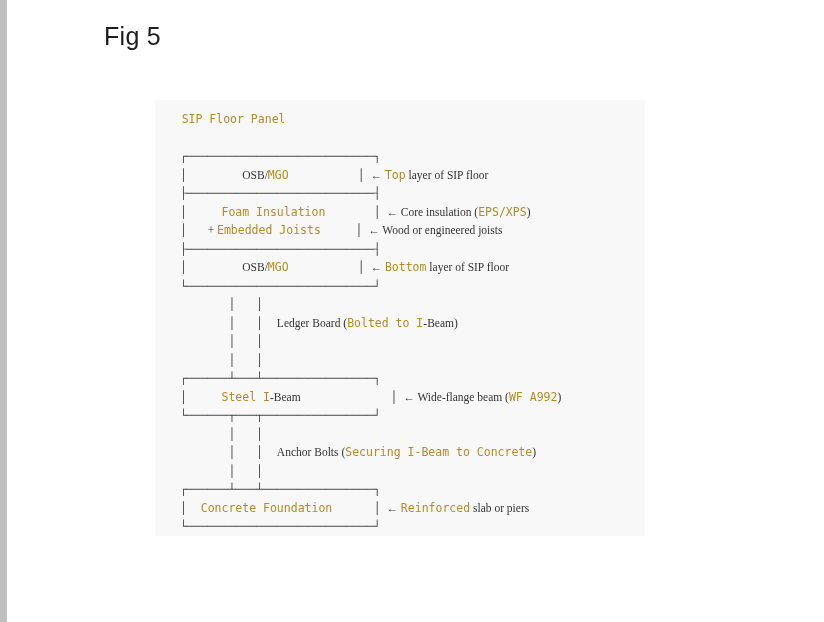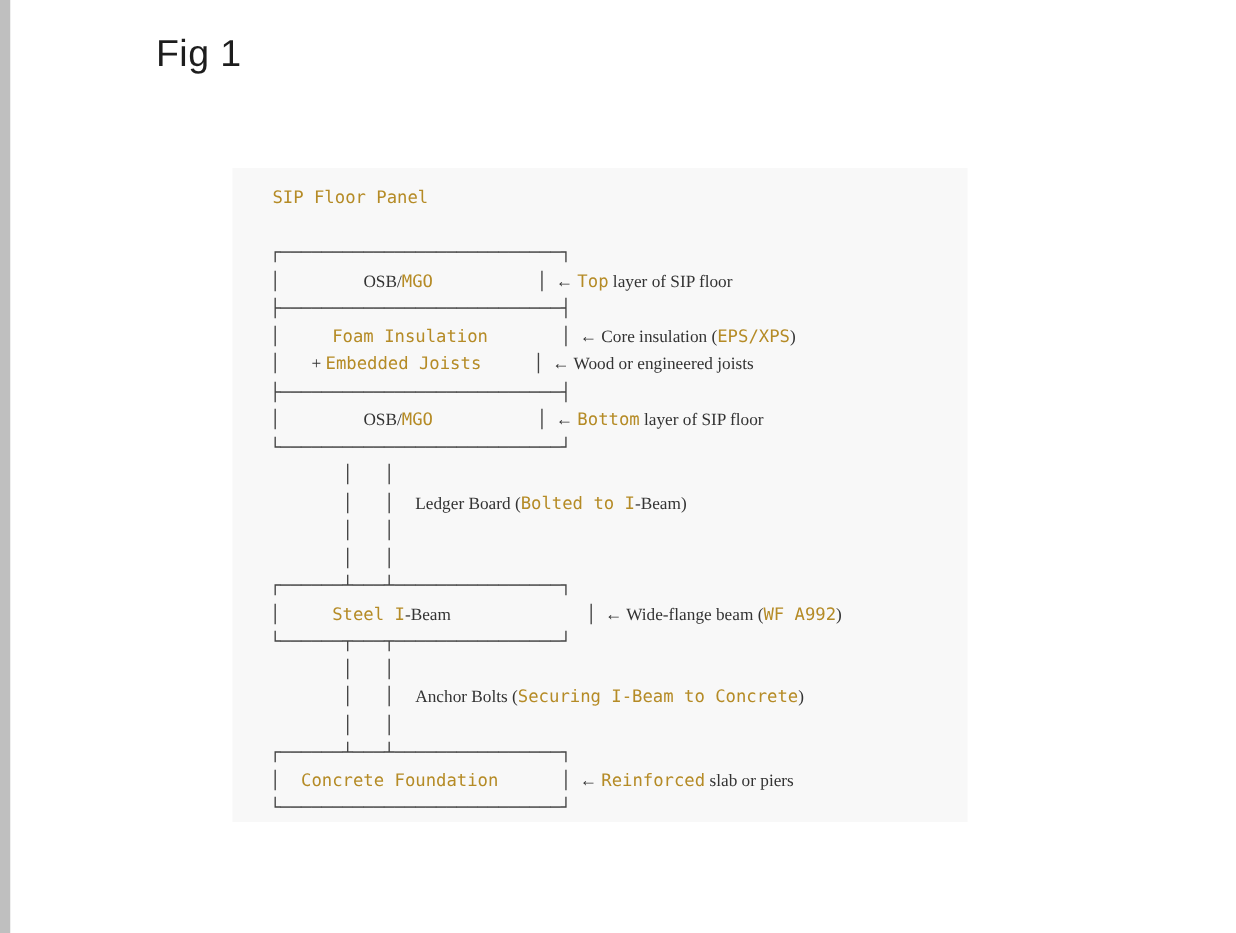--- a/index.html
+++ b/index.html
@@ -38,21 +38,21 @@
     font-family: "Liberation Sans", sans-serif;
     font-size: 25px;
     font-weight: 400;
     color: #1d1d1d;
     letter-spacing: 0.3px;
     white-space: pre;
   }
   .code-panel {
     position: absolute;
     left: 148px;
-    top: 112px;
+    top: 100px;
     width: 490px;
     height: 436px;
     background: #f8f8f8;
     padding: 0;
     box-sizing: border-box;
   }
   .code-block {
     position: absolute;
     left: 18px;
     top: 10px;
@@ -72,19 +72,19 @@
   .tk-gold   { color: #b58b26; }
   .tk-rule   { color: #444444; }
 </style>
 </head>
 <body>
 
 <div class="left-gutter"></div>
 
 <div class="page">
 
-  <div class="fig-title">Fig 1</div>
+  <div class="fig-title">Fig 5</div>
 
   <div class="code-panel">
     <div class="code-block" id="code-block"><div class="code-line"><span class="tk-plain">   </span><span class="tk-gold">SIP Floor Panel</span></div><div class="code-line"><span class="tk-plain"> </span></div><div class="code-line"><span class="tk-rule"> ┌───────────────────────────┐</span></div><div class="code-line"><span class="tk-rule"> │        </span><span class="tk-plain">OSB</span><span class="tk-plain">/</span><span class="tk-gold">MGO</span><span class="tk-rule">          │</span><span class="tk-plain">  ← </span><span class="tk-gold">Top</span><span class="tk-plain"> layer of SIP floor</span></div><div class="code-line"><span class="tk-rule"> ├───────────────────────────┤</span></div><div class="code-line"><span class="tk-rule"> │     </span><span class="tk-gold">Foam Insulation</span><span class="tk-rule">       │</span><span class="tk-plain">  ← Core insulation (</span><span class="tk-gold">EPS</span><span class="tk-gold">/</span><span class="tk-gold">XPS</span><span class="tk-plain">)</span></div><div class="code-line"><span class="tk-rule"> │   </span><span class="tk-plain">+ </span><span class="tk-gold">Embedded Joists</span><span class="tk-rule">     │</span><span class="tk-plain">  ← Wood or engineered joists</span></div><div class="code-line"><span class="tk-rule"> ├───────────────────────────┤</span></div><div class="code-line"><span class="tk-rule"> │        </span><span class="tk-plain">OSB</span><span class="tk-plain">/</span><span class="tk-gold">MGO</span><span class="tk-rule">          │</span><span class="tk-plain">  ← </span><span class="tk-gold">Bottom</span><span class="tk-plain"> layer of SIP floor</span></div><div class="code-line"><span class="tk-rule"> └───────────────────────────┘</span></div><div class="code-line"><span class="tk-rule">        │   │</span></div><div class="code-line"><span class="tk-rule">        │   │  </span><span class="tk-plain">Ledger Board </span><span class="tk-plain">(</span><span class="tk-gold">Bolted to I</span><span class="tk-plain">-Beam</span><span class="tk-plain">)</span></div><div class="code-line"><span class="tk-rule">        │   │</span></div><div class="code-line"><span class="tk-rule">        │   │</span></div><div class="code-line"><span class="tk-rule"> ┌──────┴───┴────────────────┐</span></div><div class="code-line"><span class="tk-rule"> │     </span><span class="tk-gold">Steel I</span><span class="tk-plain">-Beam</span><span class="tk-rule">             │</span><span class="tk-plain">  ← Wide-flange beam (</span><span class="tk-gold">WF A992</span><span class="tk-plain">)</span></div><div class="code-line"><span class="tk-rule"> └──────┬───┬────────────────┘</span></div><div class="code-line"><span class="tk-rule">        │   │</span></div><div class="code-line"><span class="tk-rule">        │   │  </span><span class="tk-plain">Anchor Bolts </span><span class="tk-plain">(</span><span class="tk-gold">Securing I-Beam to Concrete</span><span class="tk-plain">)</span></div><div class="code-line"><span class="tk-rule">        │   │</span></div><div class="code-line"><span class="tk-rule"> ┌──────┴───┴────────────────┐</span></div><div class="code-line"><span class="tk-rule"> │  </span><span class="tk-gold">Concrete Foundation</span><span class="tk-rule">      │</span><span class="tk-plain">  ← </span><span class="tk-gold">Reinforced</span><span class="tk-plain"> slab or piers</span></div><div class="code-line"><span class="tk-rule"> └───────────────────────────┘</span></div></div>
   </div>
 
 </div>
 
 </body></html>

